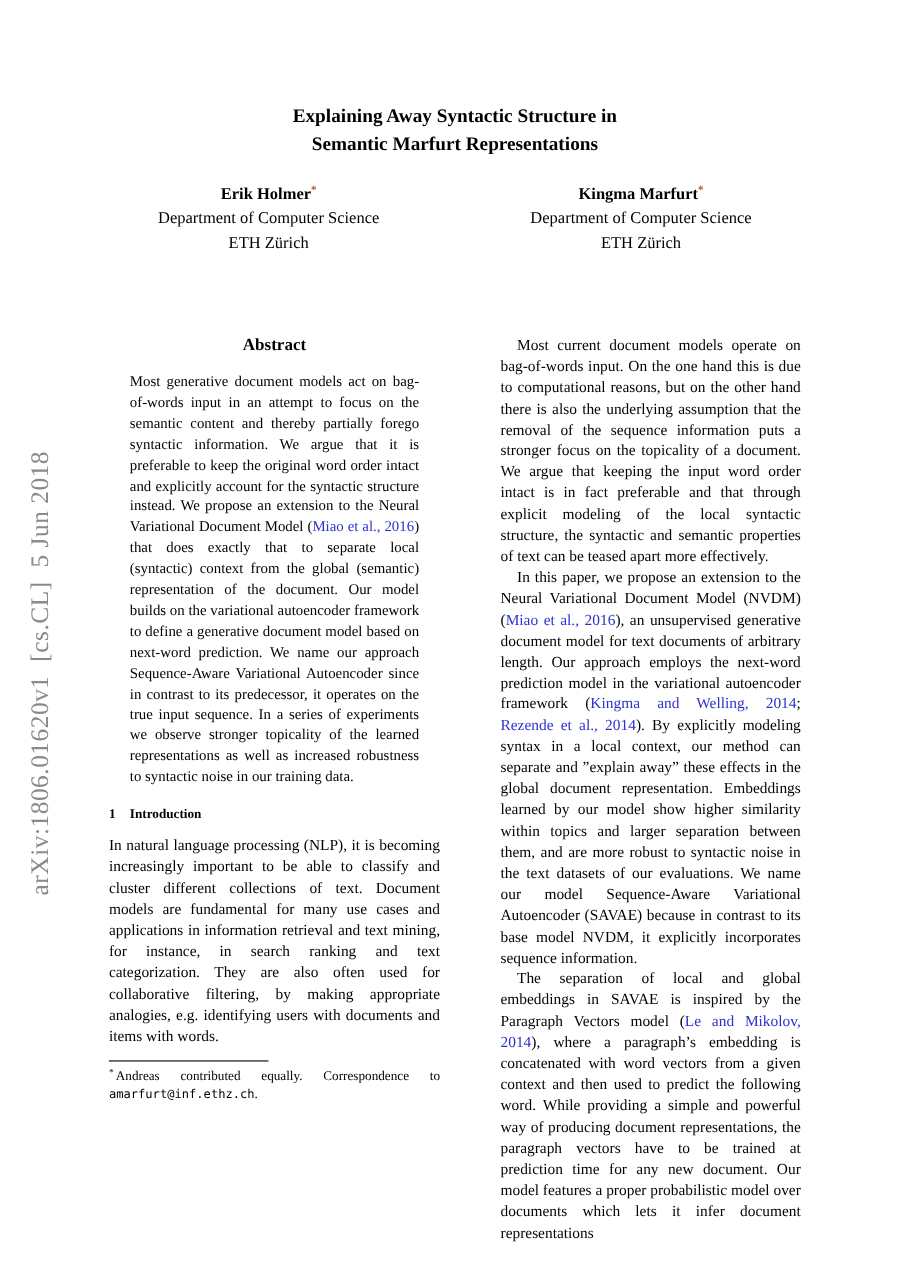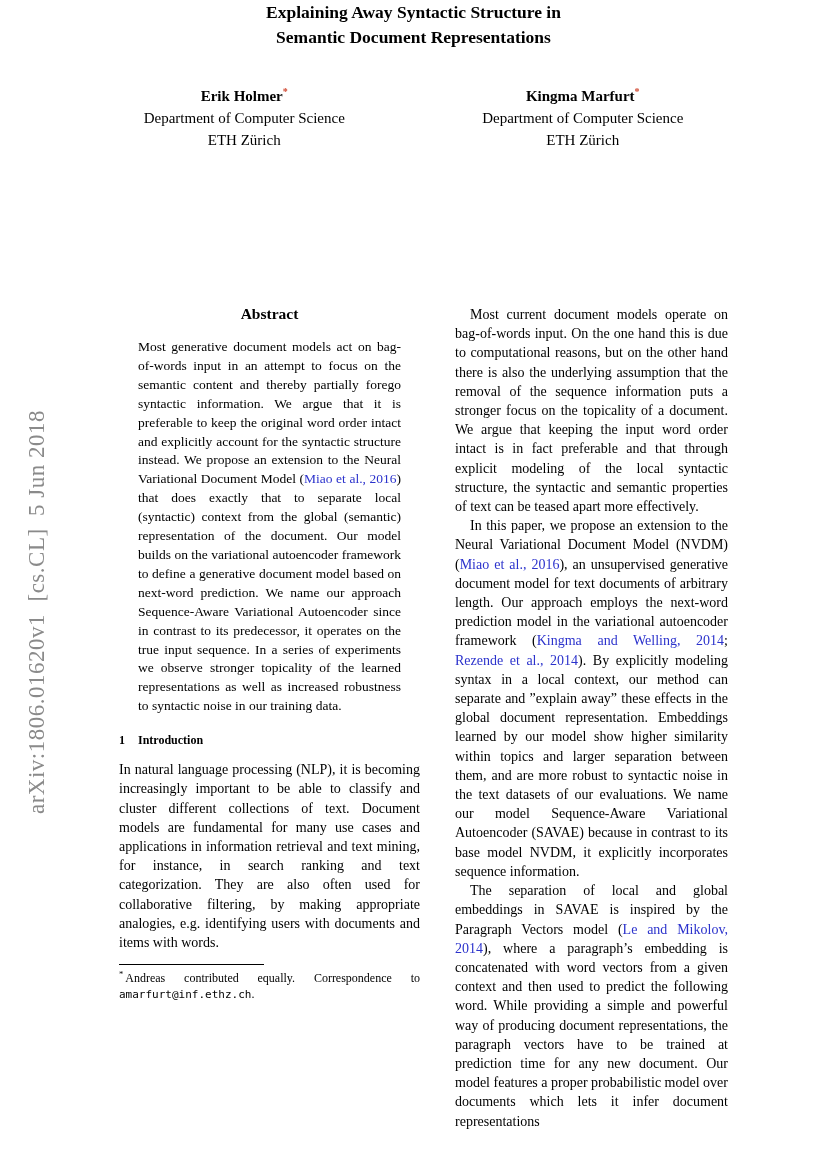--- a/index.html
+++ b/index.html
@@ -11,36 +11,36 @@
   .page { position:relative; width:827px; height:1169px; }
 
   .watermark {
     position:absolute; left:37px; top:612px;
     transform:translate(-50%,-50%) rotate(-90deg);
     white-space:pre; font-size:23px; letter-spacing:0.5px;
     color:var(--color-watermark,#8a8a8a);
   }
 
   .title {
-    text-align:center;
+    padding-top:93px; text-align:center;
     font-size:17.5px; font-weight:bold; line-height:25px;
   }
 
   .authors {
-    margin:35px 99px 0 99px; display:flex;gap:48px;
+    margin:23px 99px 0 99px; display:flex;gap:48px;
   }
   .author { flex:1; text-align:center; font-size:15px; line-height:22px; }
   .author-name { font-weight:bold; }
   .author-mark {
     color:var(--color-author_mark,#d0452e);
     font-size:10px; vertical-align:super; line-height:0; font-weight:bold;
   }
 
   .col { position:absolute; top:305px; width:301px; }
-  .col-left  { left:99px;margin-left:20px; }
+  .col-left  { left:99px; }
   .col-right { left:427px; }
 
   .abstract-heading {
     text-align:center; font-size:15.5px; font-weight:bold; margin-bottom:15px;
   }
   .abstract-body {
     margin:0 19px; text-align:justify; font-size:13.5px; line-height:18.9px;
     hyphens:auto; -webkit-hyphens:auto;
   }
 
@@ -65,21 +65,21 @@
 </style>
 </head>
 <body>
 
 <div class="page">
 
   <div class="watermark">arXiv:1806.01620v1  [cs.CL]  5 Jun 2018</div>
 
   <h1 class="title">
     <span>Explaining Away Syntactic Structure in</span><br>
-    <span>Semantic Document Representations</span>
+    <span>Semantic Marfurt Representations</span>
   </h1>
 
   <div class="authors">
     <div class="author">
       <div class="author-name"><span>Erik Holmer</span><sup class="author-mark">*</sup></div>
       <div class="author-affil">Department of Computer Science</div>
       <div class="author-affil">ETH Zürich</div>
     </div>
     <div class="author">
       <div class="author-name"><span>Kingma Marfurt</span><sup class="author-mark">*</sup></div>

